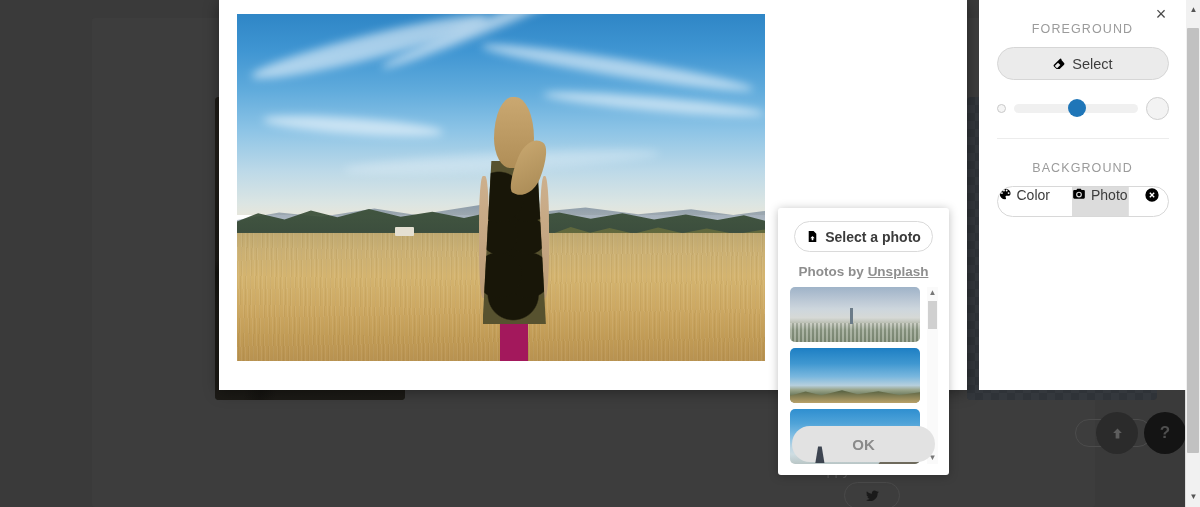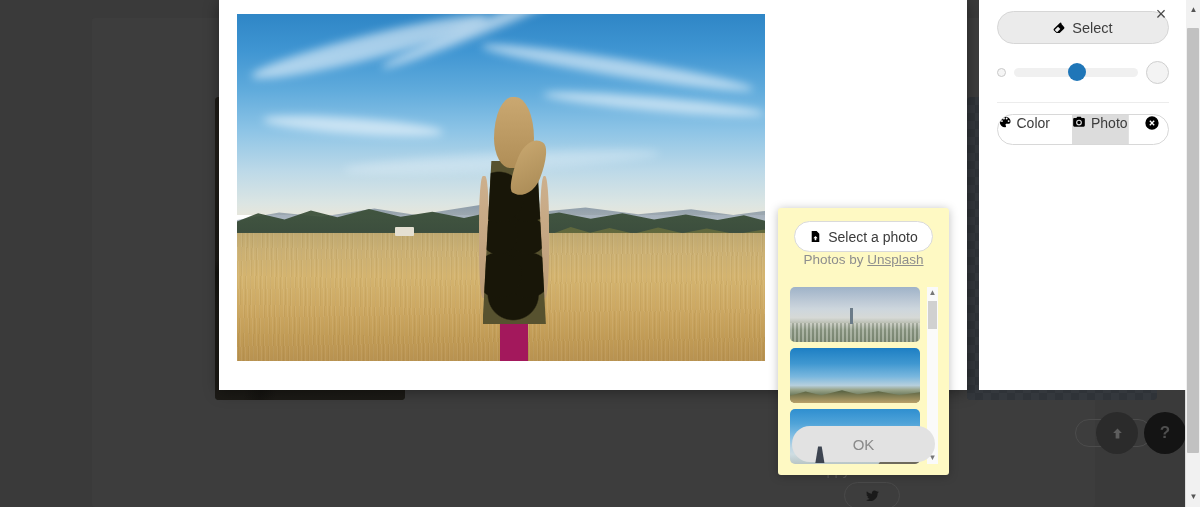--- a/index.html
+++ b/index.html
@@ -331,35 +331,36 @@
     cursor: pointer;
   }
   .seg.active { background: #dcdcdc; margin-left: 22px; }
   .seg.clear { flex: 0 0 48px; border-left: 1px solid #e2e2e2; }
 
   
   #dropdown {
     position: absolute;
     left: 778px; top: 208px;
     width: 171px; height: 267px;
-    background: #fef9c3;
+    background: #ffffff;
     border-radius: 3px;
     box-shadow: 0 1px 10px rgba(0,0,0,.25);
     z-index: 40;
+    font-weight: bold;
   }
   .select-photo {
     margin: 13px auto 0;
     width: 139px; height: 31px;
     border: 1px solid #dadada; border-radius: 16px;
     display: flex; align-items: center; justify-content: center; gap: 6px;
     font-size: 14px; color: #3b3b3b;
     cursor: pointer; background: #fff;
   }
   .by-line {
-    text-align: center; 
+    text-align: center; margin-top: 12px;
     font-size: 13.5px; color: #8e8e8e;
   }
   .by-line a { color: #8e8e8e; text-decoration: underline; cursor: pointer; }
   .thumb-scroll {
     position: absolute; left: 12px; top: 79px;
     width: 148px; height: 177px;
     overflow: hidden;
   }
   .thumb-list { position: absolute; left: 0; top: 0; width: 130px; }
   .thumb {
@@ -521,40 +522,42 @@
         <div class="hair"></div>
         <div class="ponytail"></div>
       </div>
     </div>
   </div>
 
   <div id="panel">
 
     <div class="panel-close">×</div>
 
+    <div class="section-title">FOREGROUND</div>
 
     <div class="pill-btn">
       <span class="ico">
         <svg width="14" height="14" viewBox="0 0 24 24">
             <path d="M16.2 3.3a2 2 0 0 0-2.8 0L3.3 13.4a2 2 0 0 0 0 2.8l4.5 4.5h5.3l7.6-7.6a2 2 0 0 0 0-2.8l-4.5-5zM8.7 19.3l-4-4 5.6-5.6 4 4-5.6 5.6z"></path>
           </svg>
       </span>
       <span>Select</span>
     </div>
 
     <div class="slider-row">
       <div class="dot-small"></div>
       <div class="slider-track">
         <div class="slider-thumb"></div>
       </div>
       <div class="dot-large"></div>
     </div>
 
     <div class="divider"></div>
 
+    <div class="section-title">BACKGROUND</div>
 
     <div class="seg-group">
       <div class="seg">
         <span class="ico">
           <svg width="14" height="14" viewBox="0 0 24 24">
               <path d="M12 3a9 9 0 0 0 0 18c1 0 1.8-.8 1.8-1.8 0-.5-.2-.9-.5-1.2-.3-.3-.5-.7-.5-1.2 0-1 .8-1.8 1.8-1.8H17a4.5 4.5 0 0 0 4.5-4.5C21.5 6.4 17.2 3 12 3zM6.8 12a1.6 1.6 0 1 1 0-3.2 1.6 1.6 0 0 1 0 3.2zm3.4-4.4a1.6 1.6 0 1 1 0-3.2 1.6 1.6 0 0 1 0 3.2zm4.6 0a1.6 1.6 0 1 1 0-3.2 1.6 1.6 0 0 1 0 3.2zm3.4 4.4a1.6 1.6 0 1 1 0-3.2 1.6 1.6 0 0 1 0 3.2z"></path>
             </svg>
         </span>
         <span>Color</span>
       </div>

